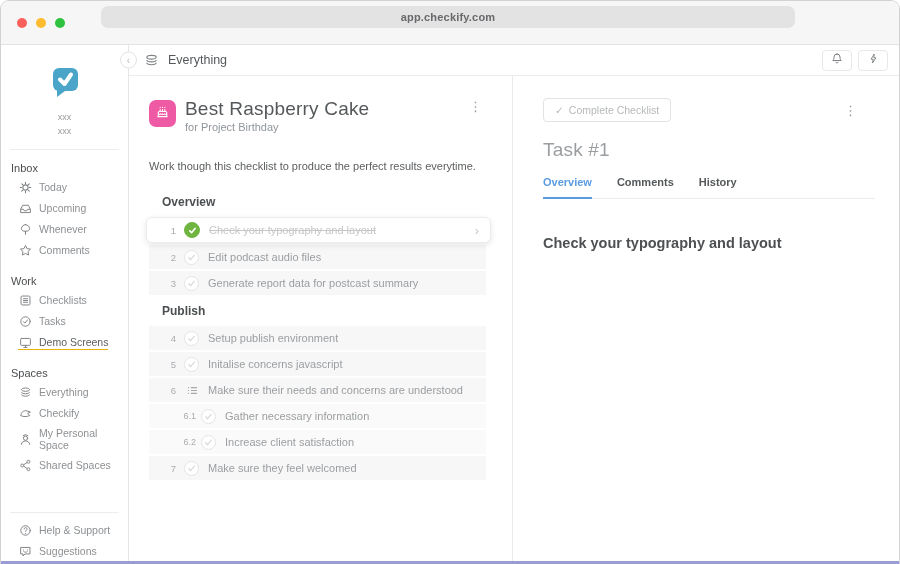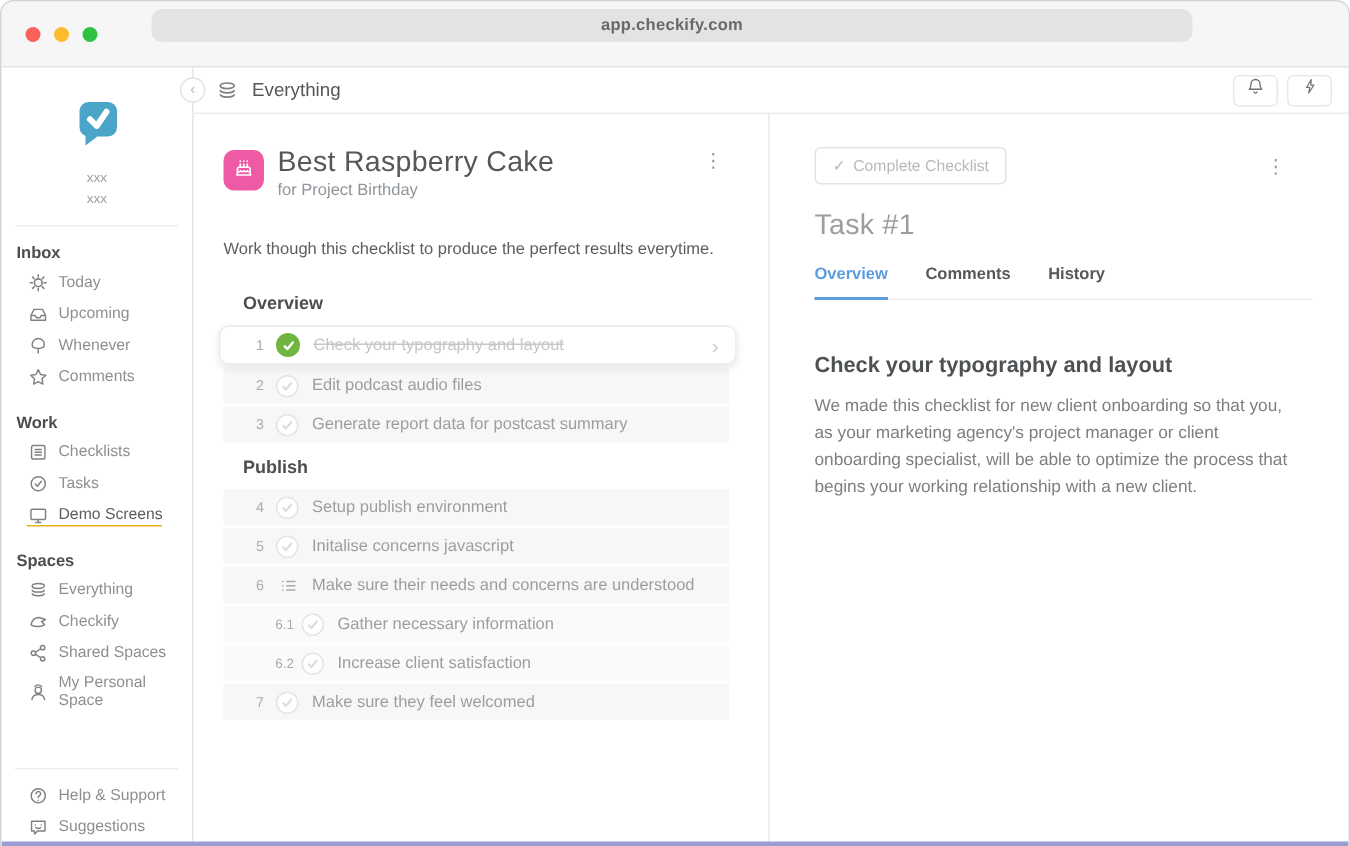--- a/index.html
+++ b/index.html
@@ -24,21 +24,21 @@
     background:#e3e3e4; border-radius:7px; display:flex; align-items:center; justify-content:center;
     font-size:11px; font-weight:bold; color:#68696b; letter-spacing:.2px;
   }
   
   .app { display:flex; height:529px; }
   
   .sidebar { width:128px; flex:0 0 128px; border-right:1px solid #e6e6e6; display:flex; flex-direction:column; background:#fff; }
   .logo-wrap { display:flex; flex-direction:column; align-items:center; padding-top:20px; }
   .logo-text { margin-top:7px; font-size:9px; color:#9b9b9b; text-align:center; line-height:14px; }
   .sb-divider { border-top:1px solid #ededed; margin:11px 9px 7px 9px; }
-  .sb-heading { padding:5px 0 3px 10px; font-size:11px; font-weight:bold; color:#4b4e50; }
+  .sb-heading { padding:5px 0 3px 10px; font-size:11px; font-weight:normal; color:#4b4e50; }
   .sb-item { display:flex; align-items:center; padding:3px 0 3px 17px; cursor:pointer; }
   .sb-inner { display:inline-flex; align-items:center; gap:7px; padding-bottom:1px; }
   .sb-item.active .sb-inner { border-bottom:1px solid #eab308; padding-bottom:0; }
   .sb-label { font-size:10.5px; color:#8d9093; }
   .sb-item.active .sb-label { color:#5a5d5f; }
   .sb-icon { width:14px; height:14px; flex:0 0 14px; display:flex; align-items:center; justify-content:center; }
   .sb-icon svg { stroke:#7f8285; }
   .sb-spacer { flex:1; }
   .sb-footer { padding-bottom:12px; }
   
@@ -224,40 +224,40 @@
           <svg width="13" height="13" viewBox="0 0 16 16" fill="none" stroke-width="1.2" stroke-linejoin="round">
             <path d="M2 10.5C3 6 6 4.5 8.6 4.5L14 6.2l-3.2 1.6 2.4 2.7c-3.5 1.8-8.2 1.6-11.2 0z"></path>
           </svg>
             </span>
         <span class="sb-label">Checkify</span>
           </span>
       </div>
       <div class="sb-item">
         <span class="sb-inner">
             <span class="sb-icon">
+          <svg width="13" height="13" viewBox="0 0 16 16" fill="none" stroke-width="1.2" stroke-linecap="round">
+            <circle cx="8" cy="6.4" r="2.6"></circle>
+                <path d="M5.2 3.2a4 4 0 015.6 0"></path>
+                <path d="M2.8 14c.4-2.8 2.6-4.2 5.2-4.2s4.8 1.4 5.2 4.2"></path>
+          </svg>
+            </span>
+        <span class="sb-label">My Personal Space</span>
+          </span>
+      </div>
+      <div class="sb-item">
+        <span class="sb-inner">
+            <span class="sb-icon">
           <svg width="13" height="13" viewBox="0 0 16 16" fill="none" stroke-width="1.2">
             <circle cx="11.6" cy="3.4" r="1.8"></circle>
                 <circle cx="4" cy="8" r="1.8"></circle>
                 <circle cx="11.6" cy="12.6" r="1.8"></circle>
             <path d="M5.7 7.2l4.2-2.9M5.7 8.8l4.2 2.9"></path>
           </svg>
             </span>
         <span class="sb-label">Shared Spaces</span>
-          </span>
-      </div>
-      <div class="sb-item">
-        <span class="sb-inner">
-            <span class="sb-icon">
-          <svg width="13" height="13" viewBox="0 0 16 16" fill="none" stroke-width="1.2" stroke-linecap="round">
-            <circle cx="8" cy="6.4" r="2.6"></circle>
-                <path d="M5.2 3.2a4 4 0 015.6 0"></path>
-                <path d="M2.8 14c.4-2.8 2.6-4.2 5.2-4.2s4.8 1.4 5.2 4.2"></path>
-          </svg>
-            </span>
-        <span class="sb-label">My Personal Space</span>
           </span>
       </div>
 
       <div class="sb-spacer"></div>
       <div class="sb-divider"></div>
       <div class="sb-footer">
         <div class="sb-item">
           <span class="sb-inner">
               <span class="sb-icon">
             <svg width="13" height="13" viewBox="0 0 16 16" fill="none" stroke-width="1.2" stroke-linecap="round">
@@ -441,20 +441,19 @@
 
           <div class="tp-title">Task #1</div>
 
           <div class="tabs">
             <div class="tab active">Overview</div>
             <div class="tab">Comments</div>
             <div class="tab">History</div>
           </div>
 
           <div class="tp-heading">Check your typography and layout</div>
-          <div class="tp-body">We made this checklist for new client onboarding so that you, as your marketing agency's project manager or client onboarding specialist, will be able to optimize the process that begins your working relationship with a new client.</div>
         </div>
       </div>
     </div>
   </div>
 
   <div class="bottom-strip"></div>
 </div>
 
 </body></html>

